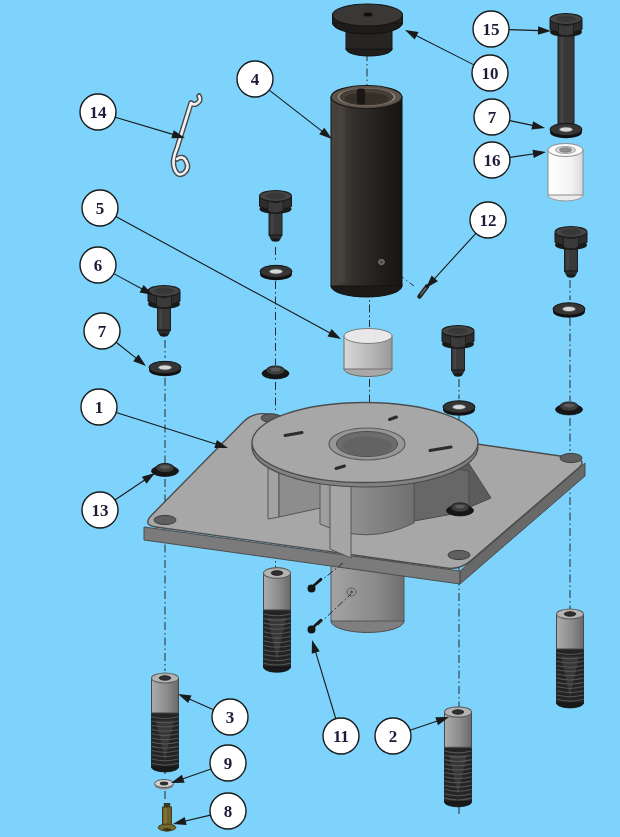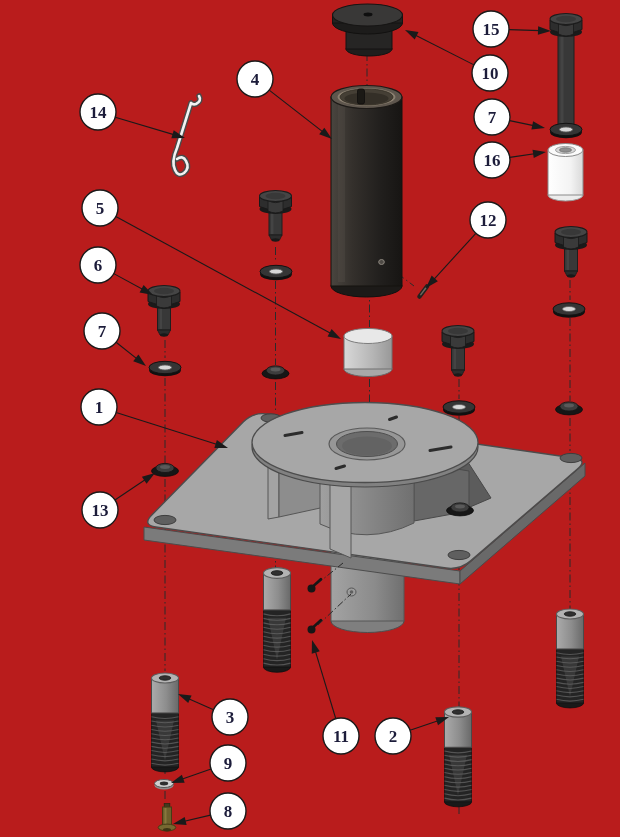--- a/index.html
+++ b/index.html
@@ -1,17 +1,17 @@
 <!DOCTYPE html>
 <html><head>
 <meta charset="utf-8">
 <style>
   html,body{margin:0;padding:0;background:#fff;}
   body{width:620px;height:837px;overflow:hidden;font-family:"Liberation Serif",serif;}
-  .stage{position:relative;width:620px;height:837px;background:#b91c1c;}
+  .stage{position:relative;width:620px;height:837px;background:#7dd3fc;}
   svg{display:block;}
   .balloon-text{font-family:"Liberation Serif",serif;font-weight:bold;font-size:17px;}
 </style>
 </head>
 <body>
 
 <div class="stage">
 <svg id="diagram" width="620" height="837" viewBox="0 0 620 837" xmlns="http://www.w3.org/2000/svg">
   <defs>
     <linearGradient id="tubeGrad" x1="0" y1="0" x2="1" y2="0">

